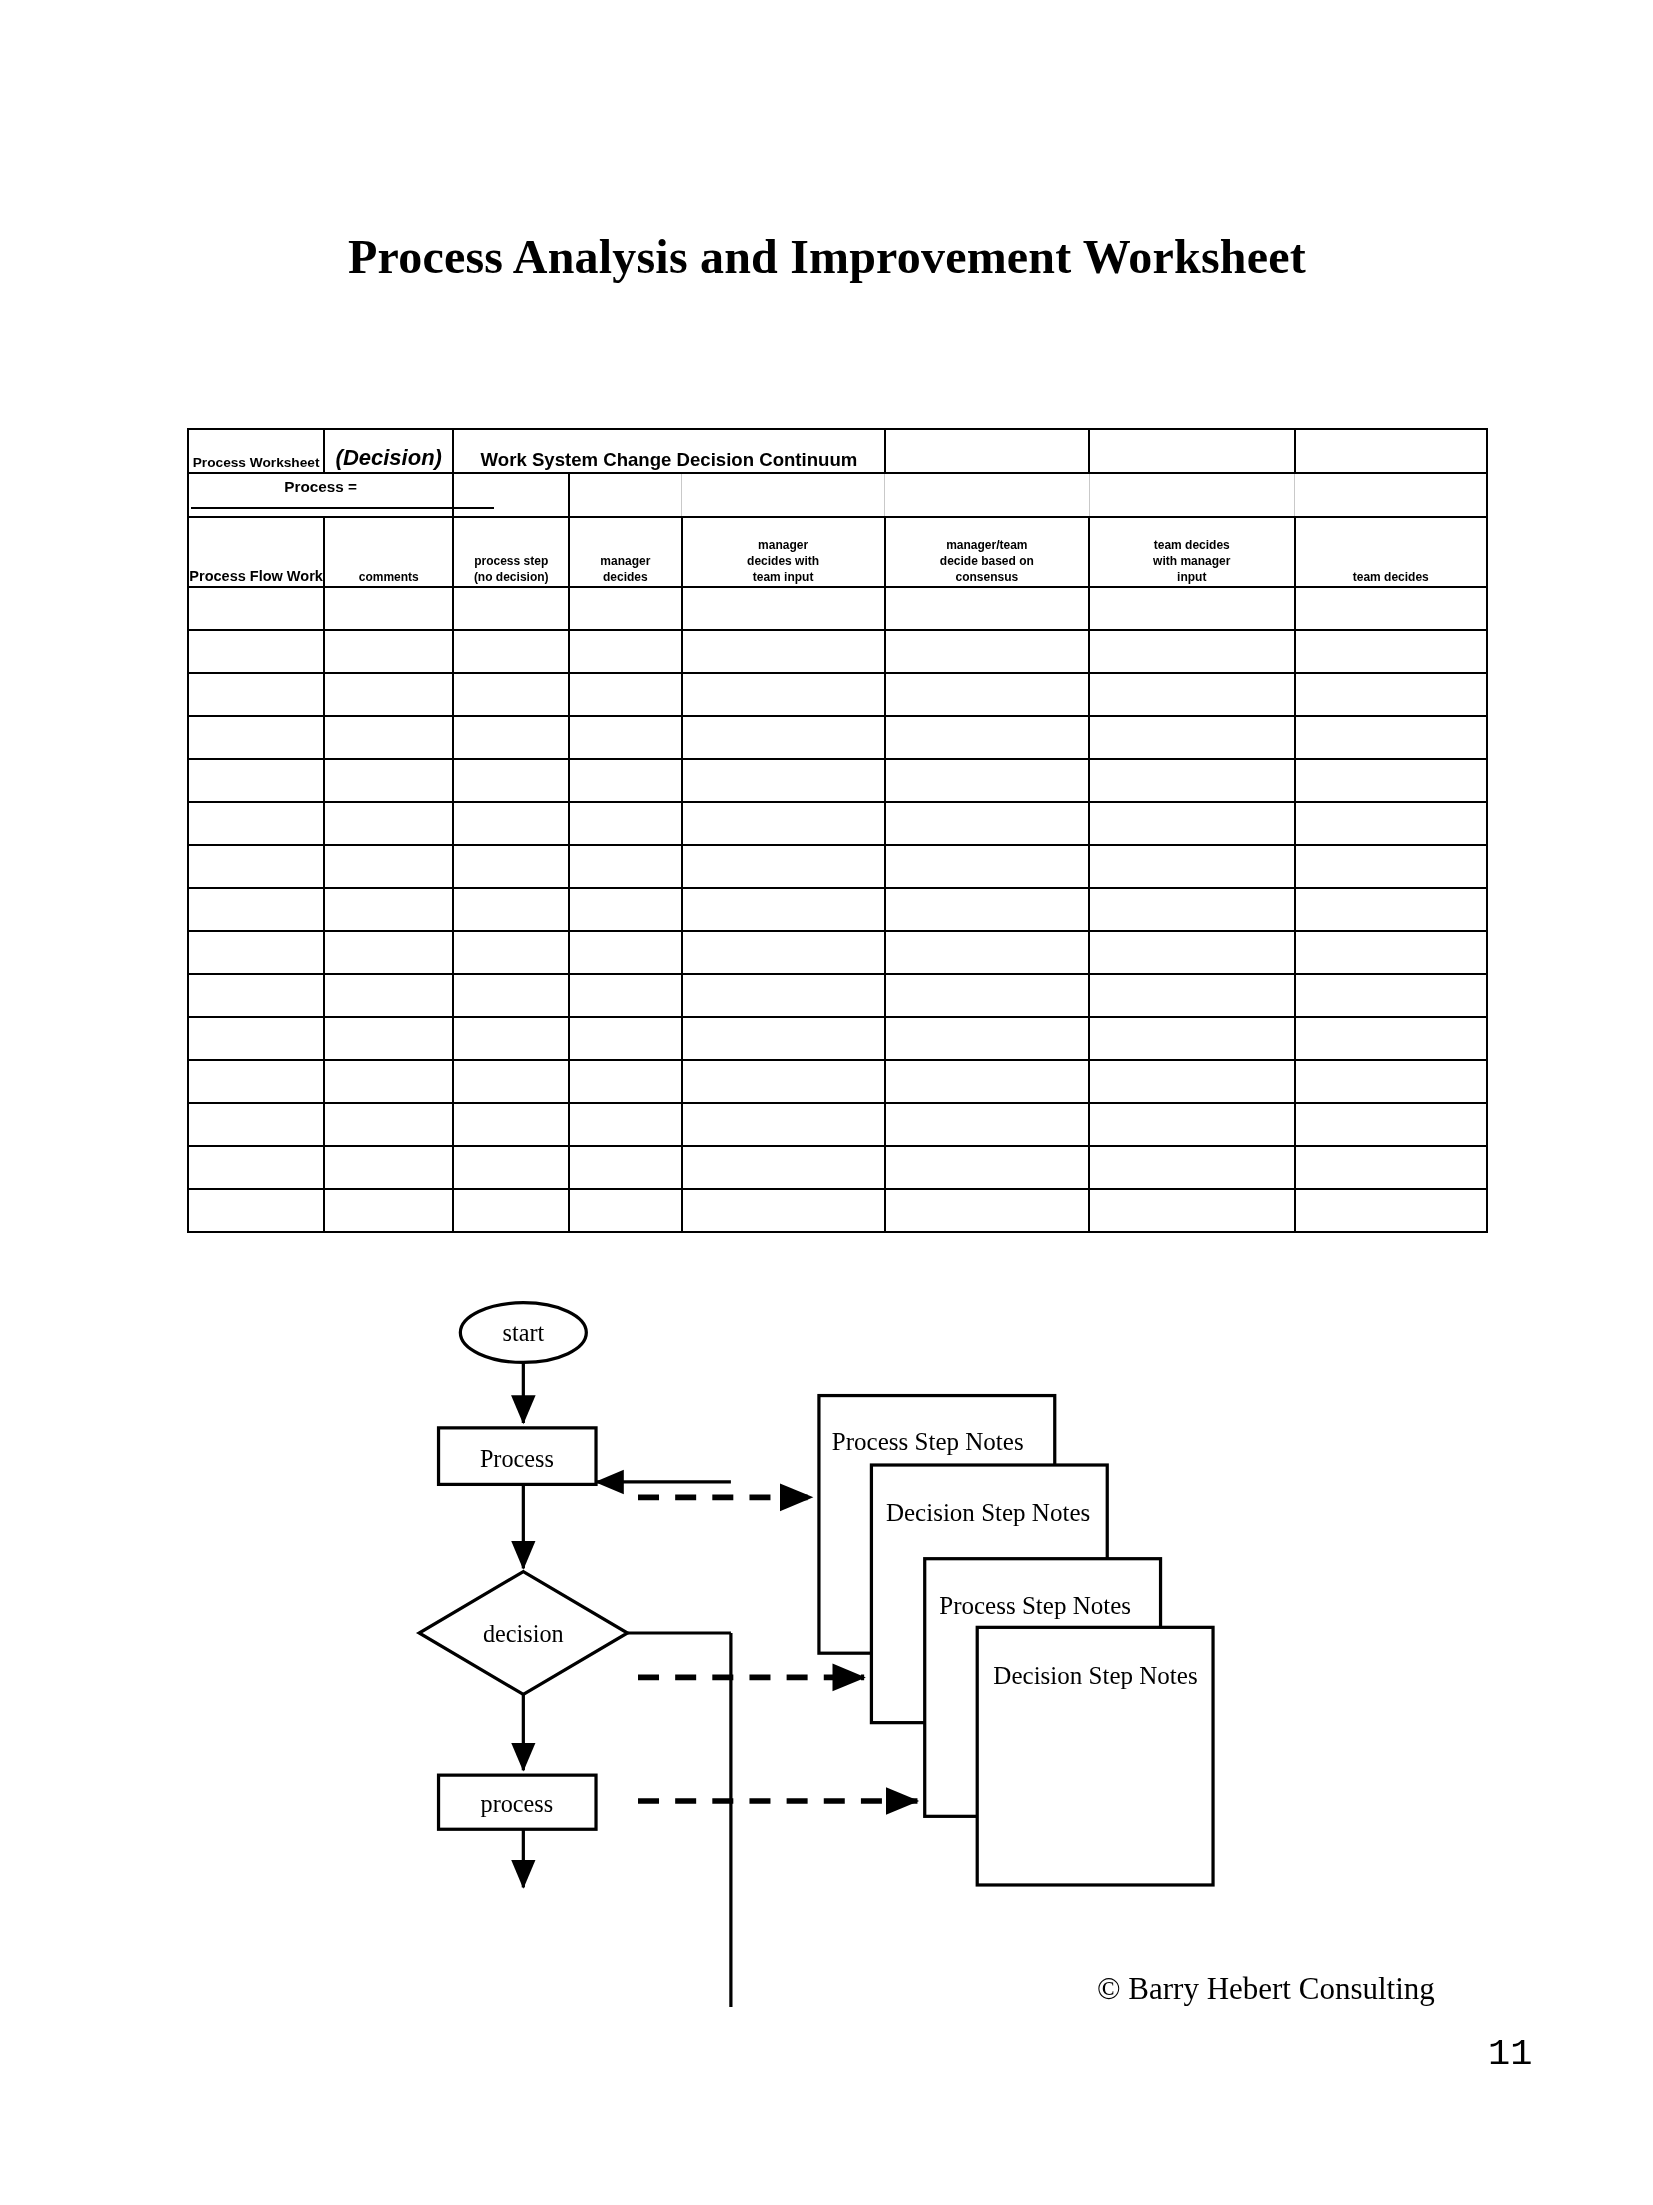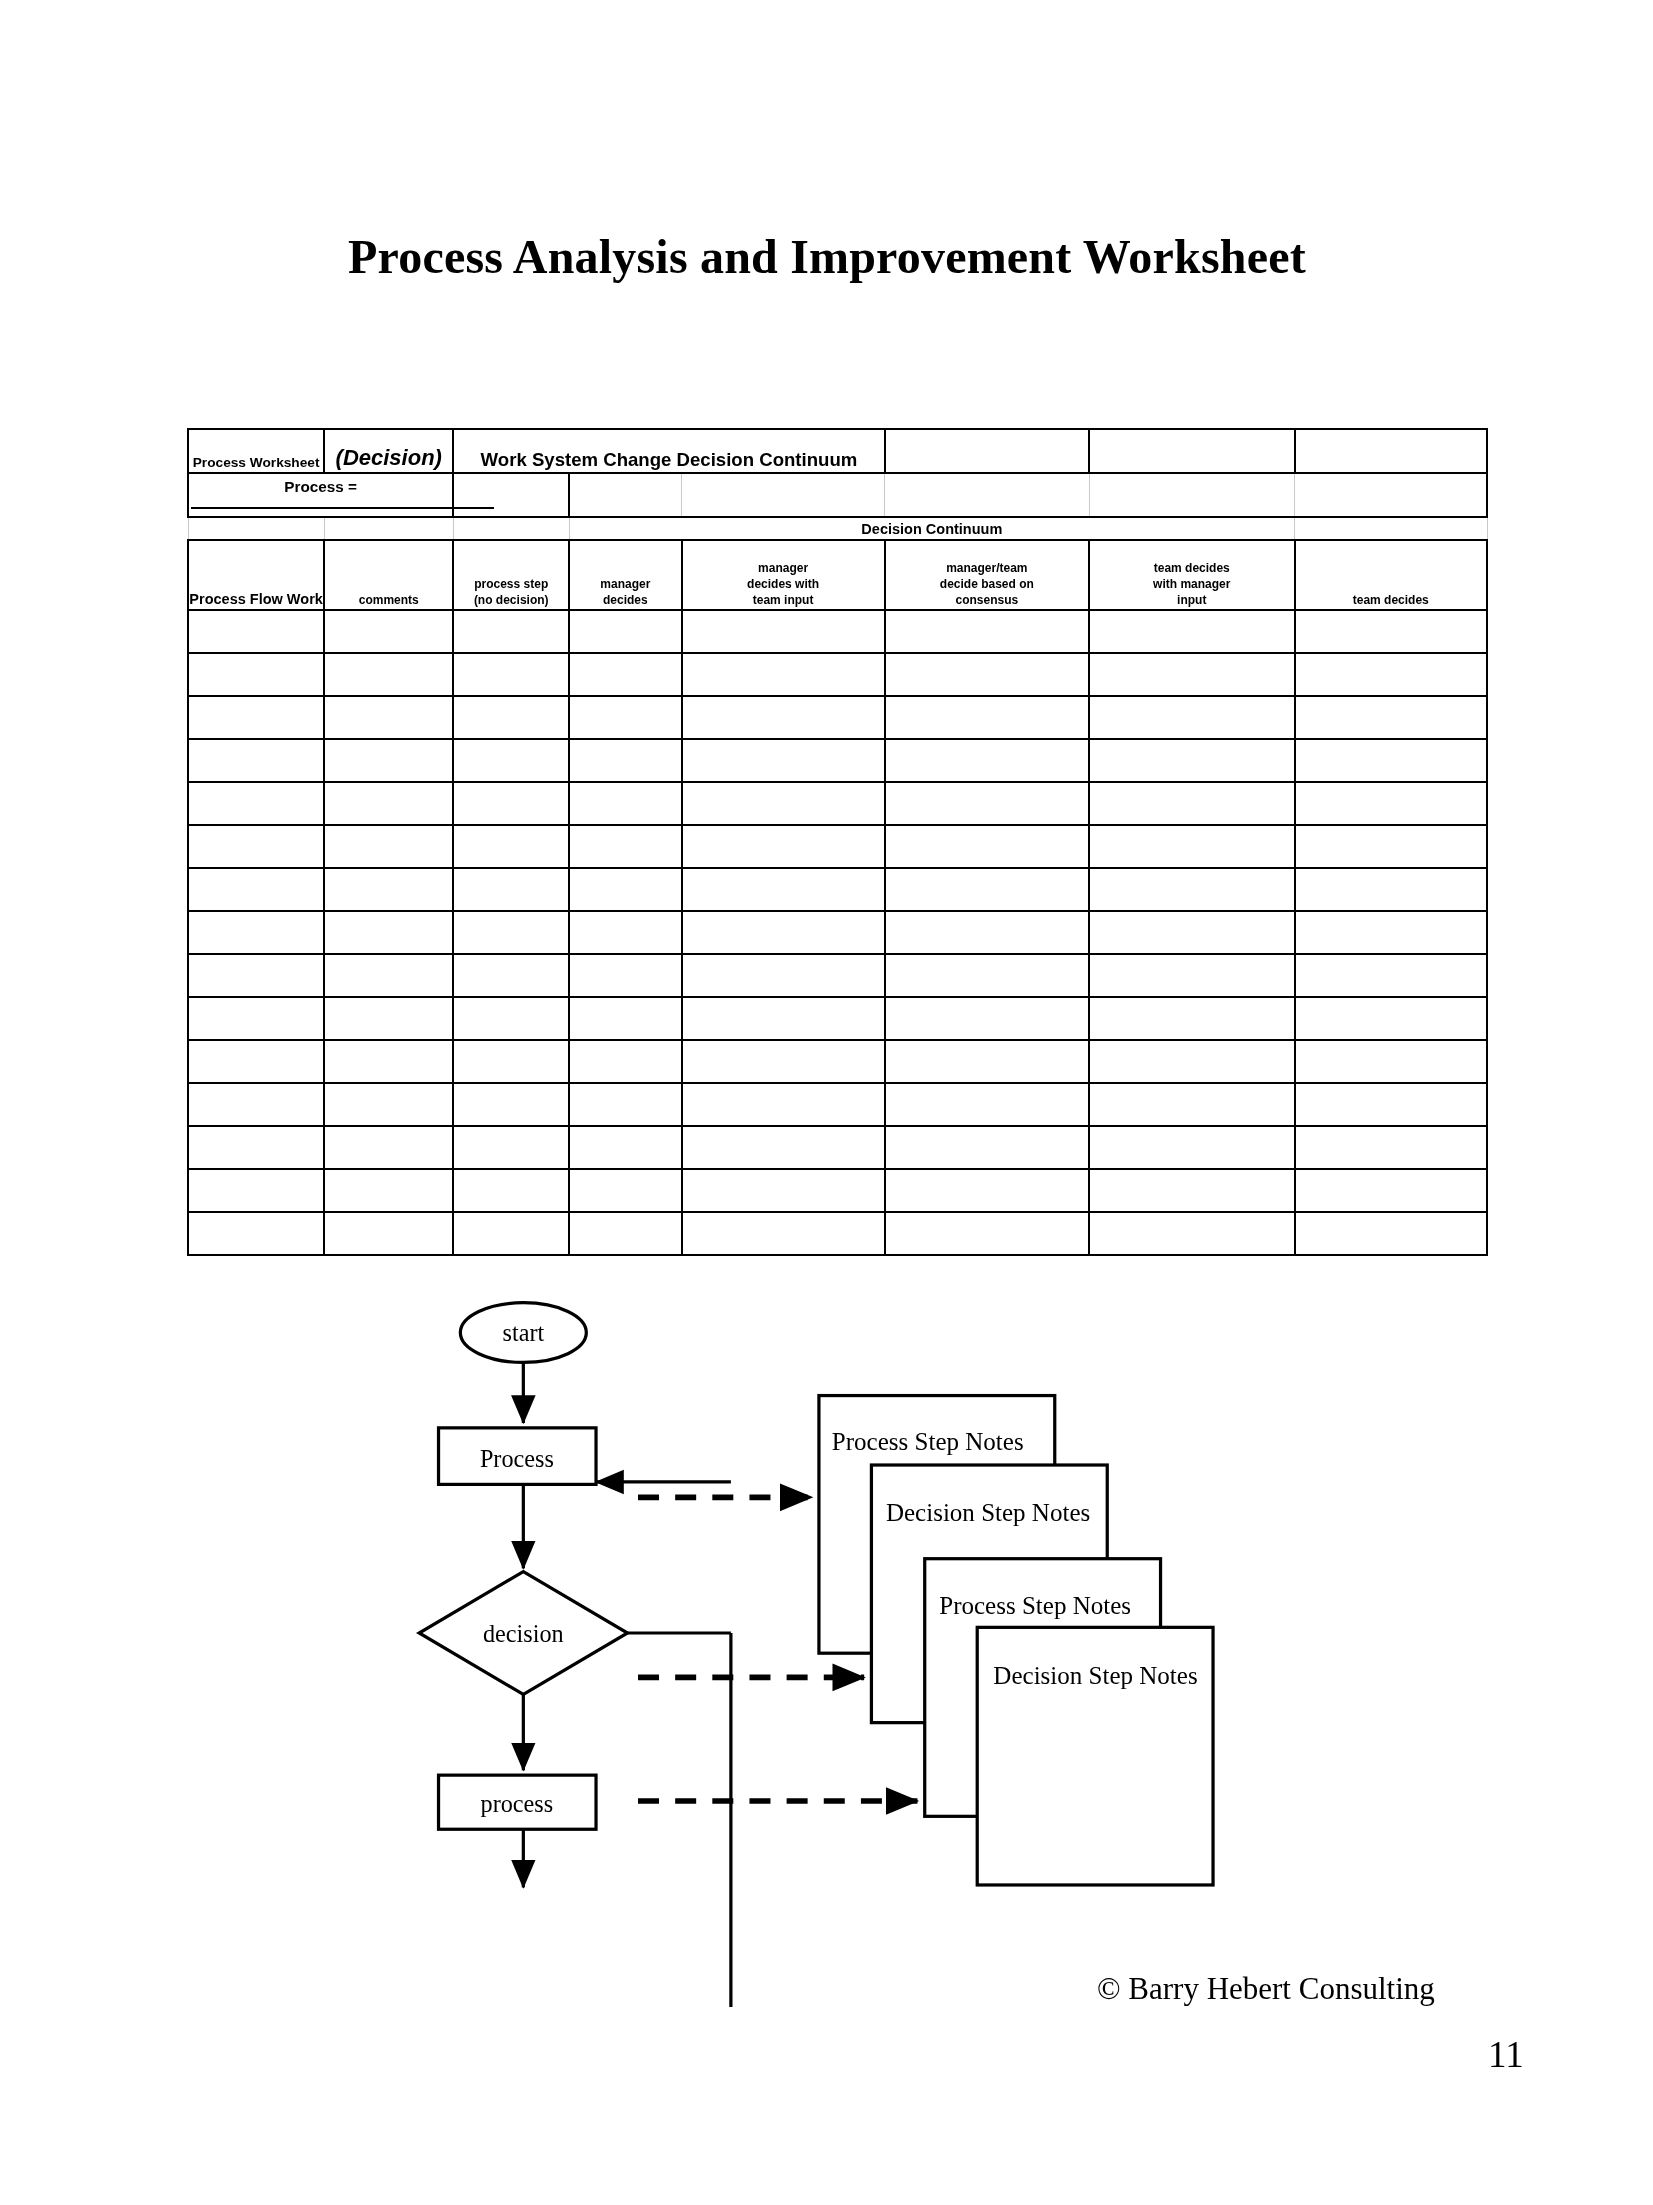--- a/index.html
+++ b/index.html
@@ -158,21 +158,21 @@
     left: 1097px;
     top: 1971px;
     font-family: "Liberation Serif", serif;
     font-size: 31px;
     white-space: nowrap;
   }
   #page-number {
     position: absolute;
     left: 1488px;
     top: 2033px;
-    font-family: Liberation Serif, serif;
+    font-family: Liberation Mono, monospace;
     font-size: 37px;
   }
 </style>
 </head>
 <body>
 
 <div id="page-title">Process Analysis and Improvement Worksheet</div>
 
 <table id="worksheet-table">
   <colgroup>
@@ -201,27 +201,20 @@
         <span class="lead">Process =</span><span class="rule"></span>
       </td>
       <td class="lightleft"></td>
       <td class="lightright"></td>
       <td class="lightleft lightright"></td>
       <td class="lightleft lightright"></td>
       <td class="lightleft lightright"></td>
       <td class="lightleft"></td>
     </tr>
 
-    <tr class="r-contbar">
-      <td class="thinall"></td>
-      <td class="thinall"></td>
-      <td class="thinall"></td>
-      <td colspan="4" class="thinall cell-cont-label">Decision Continuum</td>
-      <td class="thinall"></td>
-    </tr>
 
     <tr class="r-heads">
       <td class="cell-head-bottom">
         <div>Process Flow Work</div>
       </td>
       <td class="cell-head-top">
         <div>comments</div>
       </td>
       <td class="cell-head-top">
         <div>process step</div>

